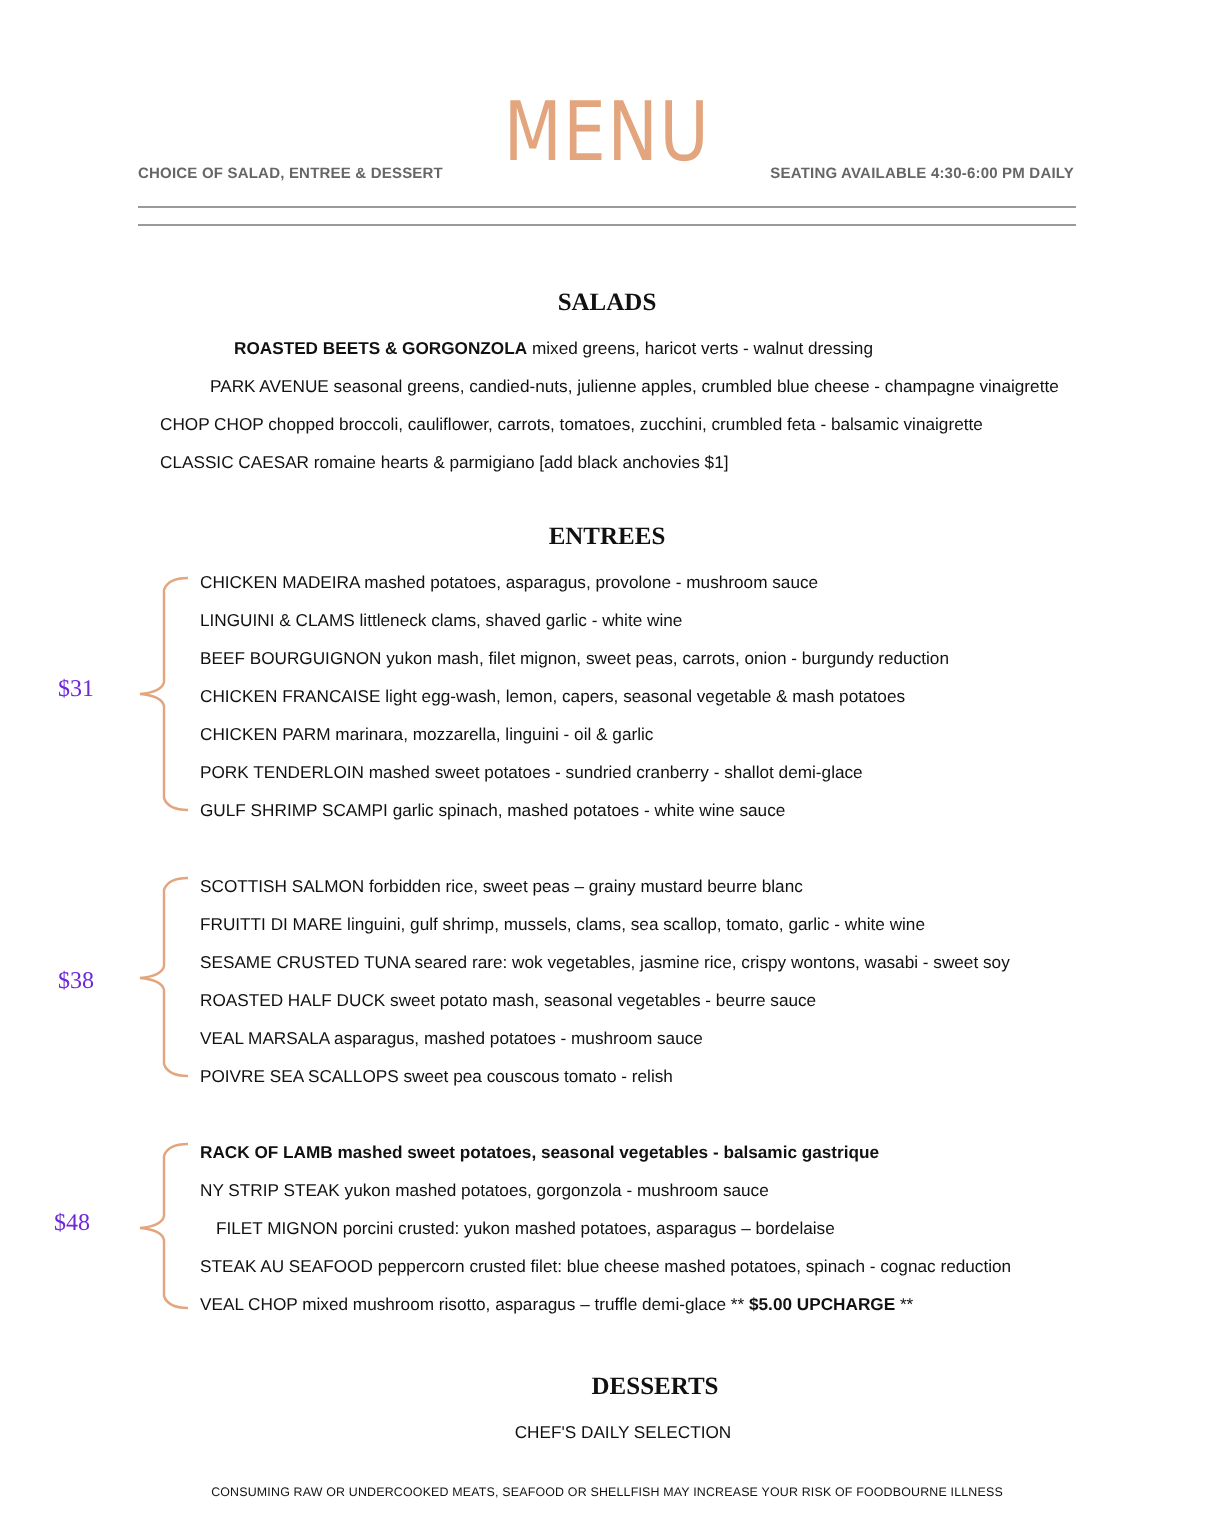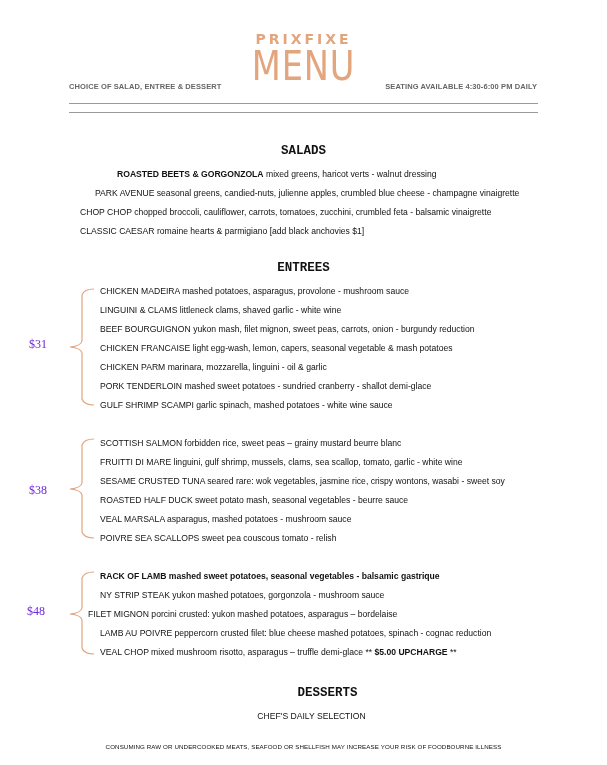--- a/index.html
+++ b/index.html
@@ -12,47 +12,46 @@
   .brand-main { position: absolute; left: 0; width: 607px; top: 44px; text-align: center;
     font-family: "DejaVu Sans", sans-serif; font-size: 41px; line-height: 44px; color: #e3a57e;
     transform: scaleX(0.82); letter-spacing: 1px; }
   .tag-left { position: absolute; left: 69px; top: 82px; font-size: 7.5px; color: #666; font-weight: bold; letter-spacing: 0.1px; }
   .tag-right { position: absolute; right: 70px; top: 82px; font-size: 7.5px; color: #666; font-weight: bold; letter-spacing: 0.1px; }
   .rule { position: absolute; left: 69px; width: 469px; height: 1px; background: #9a9a9a; }
   .rule.r1 { top: 103px; }
   .rule.r2 { top: 112px; }
 
   .section-title { position: absolute; left: 0; width: 607px; text-align: center;
-    font-family: Liberation Mono, monospace; font-weight: bold; font-size: 12.5px; color: #111; }
+    font-family: Liberation Serif, serif; font-weight: bold; font-size: 12.5px; color: #111; }
 
   .line { position: absolute; font-family: "Liberation Sans", sans-serif; font-size: 8.6px; color: #111; white-space: nowrap; }
   .line b { font-weight: bold; }
 
   .price { position: absolute; font-family: "Liberation Serif", serif; font-size: 12px; color: #6d28d9; }
 
   .brace { position: absolute; }
 
   .dessert-sub { position: absolute; left: 0; width: 607px; text-align: center; font-size: 8.6px; color: #111; }
   .footer { position: absolute; left: 0; width: 607px; text-align: center; font-size: 6.2px; color: #111; letter-spacing: 0.1px; }
 </style>
 </head>
 <body>
 
 <div class="header">
-  <div class="brand-top">PRIXFIXE</div>
   <div class="brand-main">MENU</div>
   <div class="tag-left">CHOICE OF SALAD, ENTREE &amp; DESSERT</div>
   <div class="tag-right">SEATING AVAILABLE 4:30-6:00 PM DAILY</div>
   <div class="rule r1"></div>
   <div class="rule r2"></div>
 </div>
 
 <div class="section-title" style="top:144px;">SALADS</div>
 <div class="line" style="left:80px;top:169px;padding-left:37px;"><b>ROASTED BEETS &amp; GORGONZOLA</b> <span>mixed greens, haricot verts - walnut dressing</span></div>
-<div class="line" style="left:80px;top:188px;padding-left:15px;"><b style="font-weight:normal">PARK AVENUE</b> <span>seasonal greens, candied-nuts, julienne apples, crumbled blue cheese - champagne vinaigrette</span></div>
+<div class="line" style="left:90px;top:188px;padding-left:15px;"><b style="font-weight:normal">PARK AVENUE</b> <span>seasonal greens, candied-nuts, julienne apples, crumbled blue cheese - champagne vinaigrette</span></div>
 <div class="line" style="left:80px;top:207px;"><b style="font-weight:normal">CHOP CHOP</b> <span>chopped broccoli, cauliflower, carrots, tomatoes, zucchini, crumbled feta - balsamic vinaigrette</span></div>
 <div class="line" style="left:80px;top:226px;"><b style="font-weight:normal">CLASSIC CAESAR</b> <span>romaine hearts &amp; parmigiano [add black anchovies $1]</span></div>
 
 <div class="section-title" style="top:261px;">ENTREES</div>
 
 <div class="price" style="left:29px;top:337px;">$31</div>
 <svg class="brace" style="left:66px;top:287px;" width="30" height="122">
   <path d="M28 2 Q18 2 16 8 L16 54 Q15 59 4 60 Q15 61 16 66 L16 112 Q18 118 28 118" fill="none" stroke="#e3a57e" stroke-width="1.2"></path>
 </svg>
 <div class="line" style="left:100px;top:286px;"><span>CHICKEN MADEIRA</span> <span>mashed potatoes, asparagus, provolone - mushroom sauce</span></div>
@@ -73,20 +72,20 @@
 <div class="line" style="left:100px;top:495px;"><span>ROASTED HALF DUCK</span> <span>sweet potato mash, seasonal vegetables - beurre sauce</span></div>
 <div class="line" style="left:100px;top:514px;"><span>VEAL MARSALA</span> <span>asparagus, mashed potatoes - mushroom sauce</span></div>
 <div class="line" style="left:100px;top:533px;"><span>POIVRE SEA SCALLOPS</span> <span>sweet pea couscous tomato - relish</span></div>
 
 <div class="price" style="left:27px;top:604px;">$48</div>
 <svg class="brace" style="left:66px;top:570px;" width="30" height="88">
   <path d="M28 2 Q18 2 16 8 L16 38 Q15 43 4 44 Q15 45 16 50 L16 78 Q18 84 28 84" fill="none" stroke="#e3a57e" stroke-width="1.2"></path>
 </svg>
 <div class="line" style="left:100px;top:571px;font-weight:bold;"><span>RACK OF LAMB</span> <span>mashed sweet potatoes, seasonal vegetables - balsamic gastrique</span></div>
 <div class="line" style="left:100px;top:590px;"><span>NY STRIP STEAK</span> <span>yukon mashed potatoes, gorgonzola - mushroom sauce</span></div>
-<div class="line" style="left:88px;top:609px;"><span>FILET MIGNON</span> <span>porcini crusted: yukon mashed potatoes, asparagus – bordelaise</span></div>
-<div class="line" style="left:100px;top:628px;"><span>LAMB AU POIVRE</span> <span>peppercorn crusted filet: blue cheese mashed potatoes, spinach - cognac reduction</span></div>
+<div class="line" style="left:108px;top:609px;"><span>FILET MIGNON</span> <span>porcini crusted: yukon mashed potatoes, asparagus – bordelaise</span></div>
+<div class="line" style="left:100px;top:628px;"><span>STEAK AU SEAFOOD</span> <span>peppercorn crusted filet: blue cheese mashed potatoes, spinach - cognac reduction</span></div>
 <div class="line" style="left:100px;top:647px;"><span>VEAL CHOP</span> <span>mixed mushroom risotto, asparagus – truffle demi-glace ** </span><b>$5.00 UPCHARGE</b><span> **</span></div>
 
 <div class="section-title" style="top:686px;margin-left:24px;">DESSERTS</div>
 <div class="dessert-sub" style="top:711px;padding-left:16px;">CHEF'S DAILY SELECTION</div>
 
 <div class="footer" style="top:743px;">CONSUMING RAW OR UNDERCOOKED MEATS, SEAFOOD OR SHELLFISH MAY INCREASE YOUR RISK OF FOODBOURNE ILLNESS</div>
 
 </body></html>

